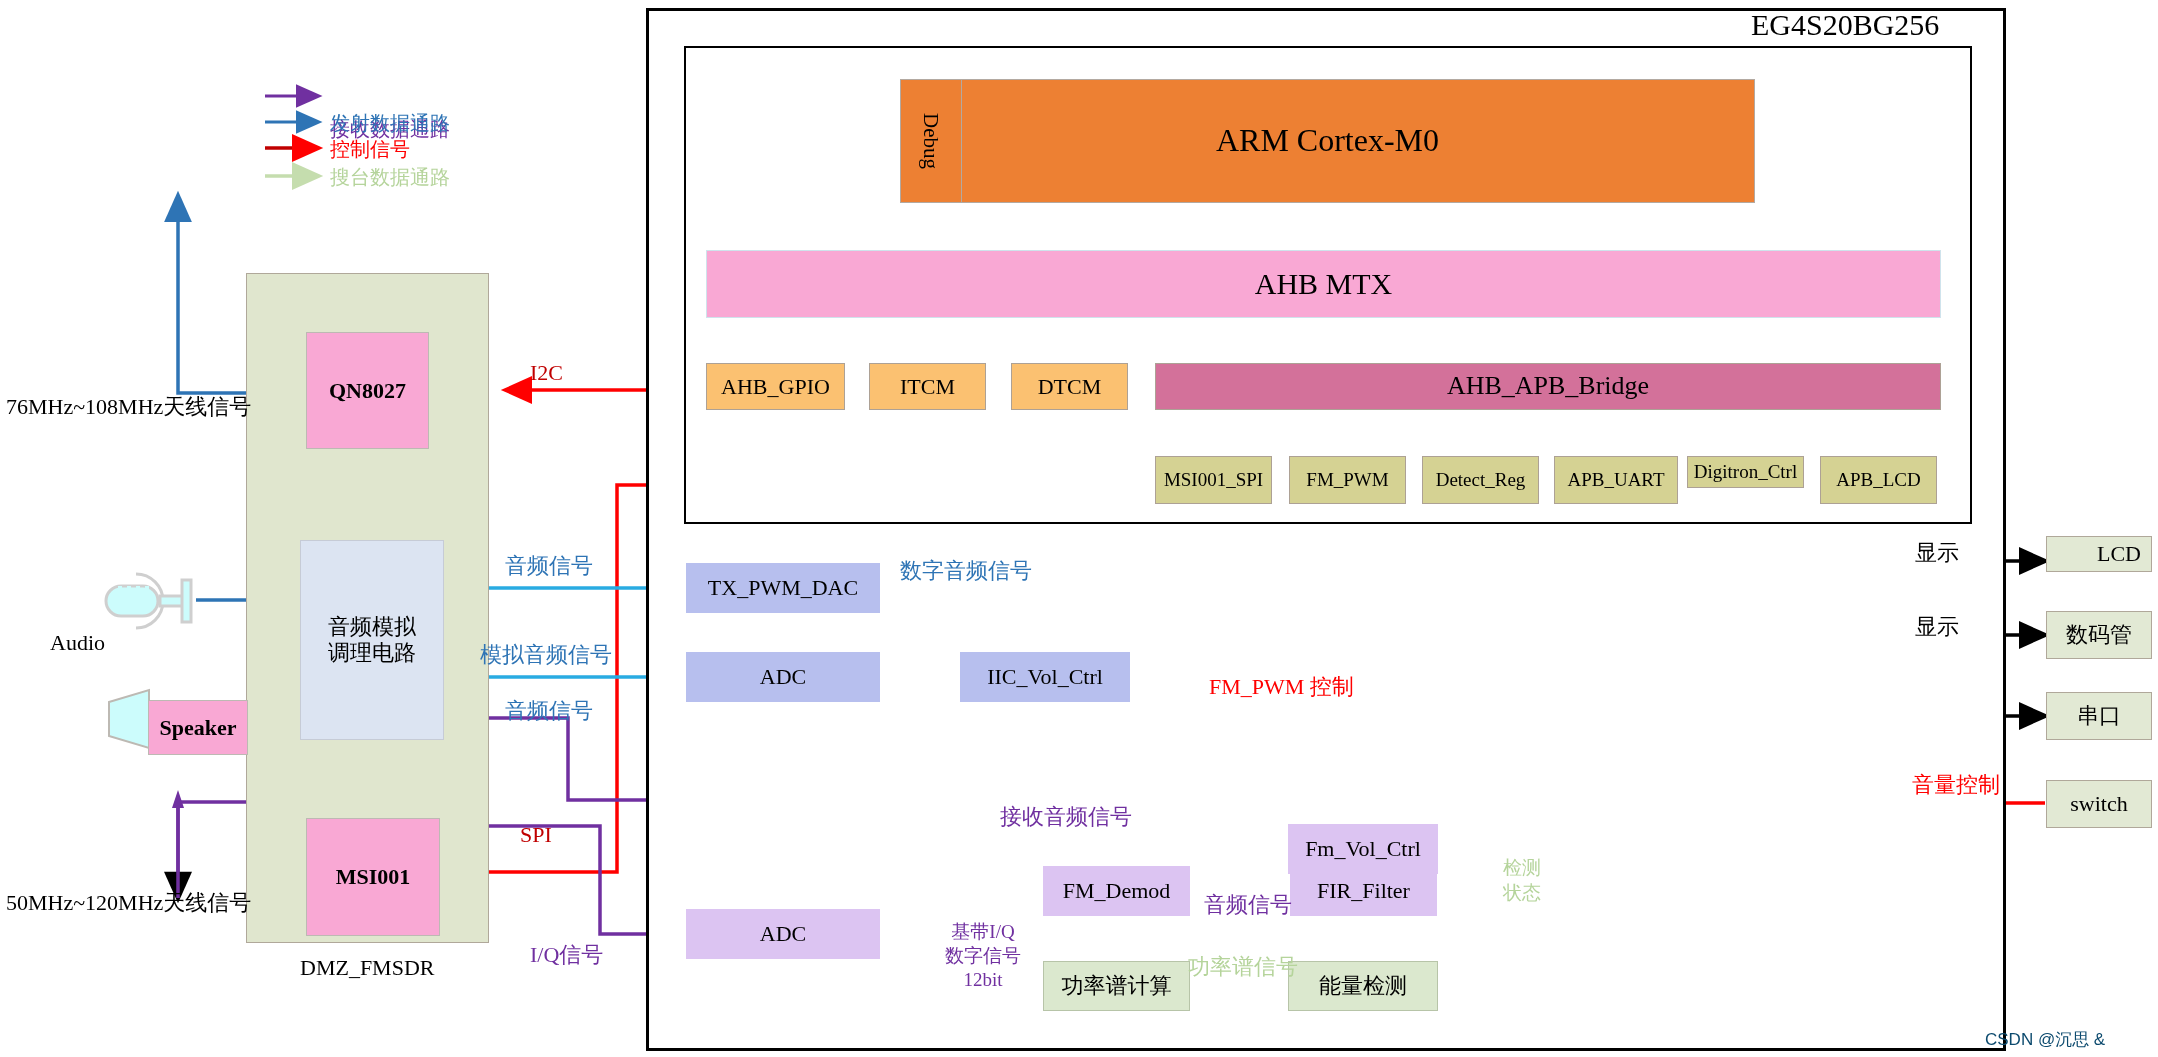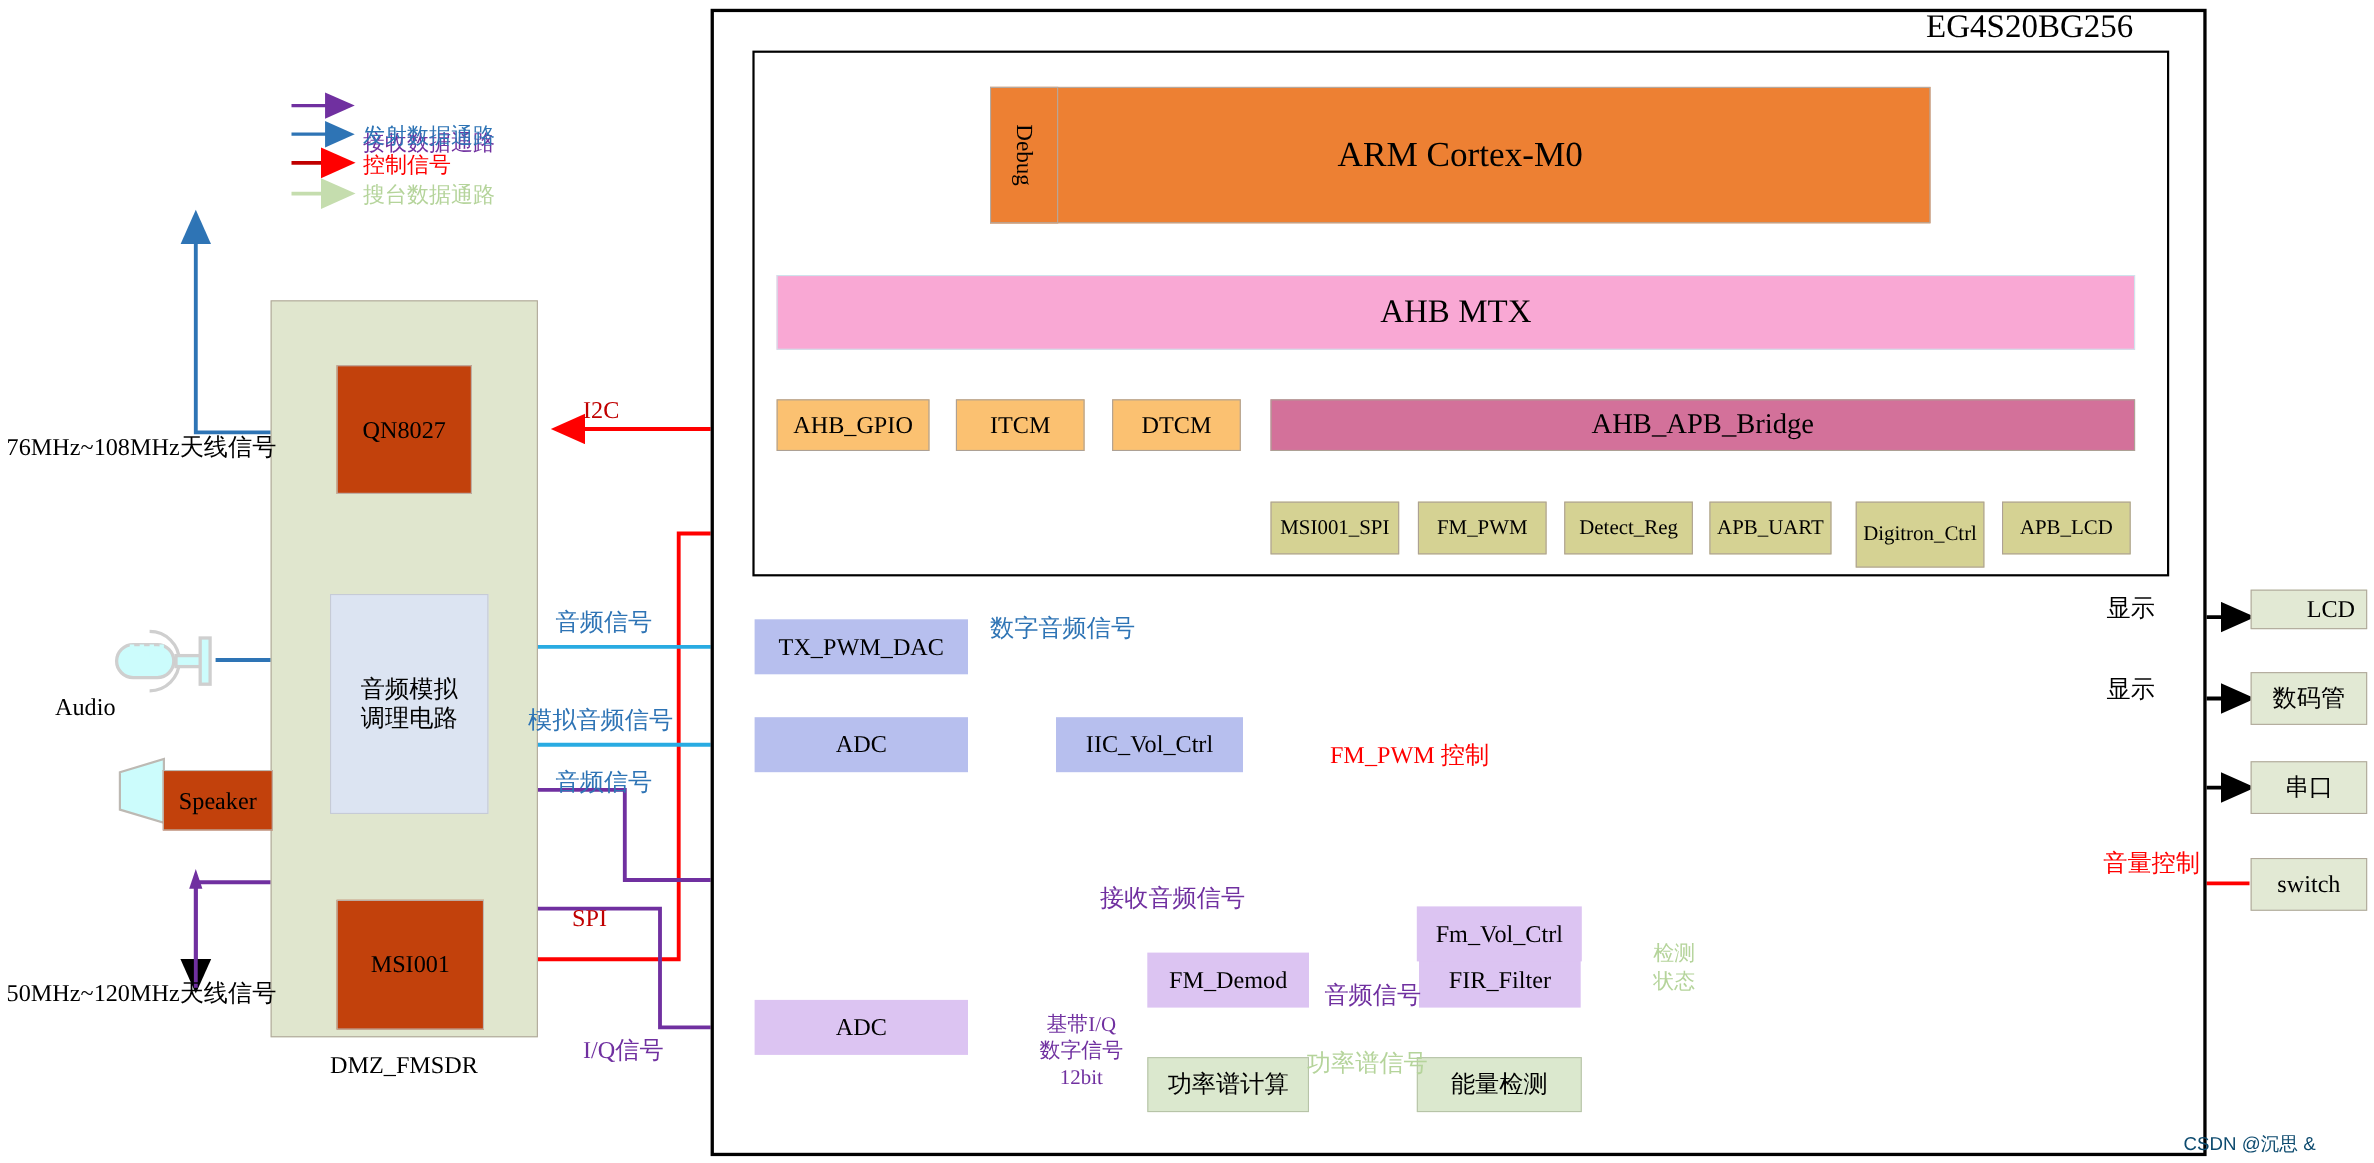--- a/index.html
+++ b/index.html
@@ -43,21 +43,21 @@
   
   .sk-chip        { border: 3px solid #000000; background: #ffffff; }
   .sk-soc         { border: 2px solid #000000; background: #ffffff; }
   .sk-cpu         { background: #ED8033; border: 1px solid #b3a9a1; }
   .sk-debug       { background: #ED8033; border: 1px solid #b3a9a1; }
   .sk-mtx         { background: #f9a8d4; border: 1px solid #cfe3ec; }
   .sk-mem         { background: #FBC171; border: 1px solid #ada195; }
   .sk-bridge      { background: #D3719A; border: 1px solid #ada195; }
   .sk-apb         { background: #D5D293; border: 1px solid #ada195; }
   .sk-sdr         { background: #E0E6CE; border: 1px solid #b0a89a; }
-  .sk-cyan        { background: #c2410c; border: 1px solid #bdb9b3; }
+  .sk-cyan        { background: #f9a8d4; border: 1px solid #bdb9b3; font-weight: bold; }
   .sk-audio       { background: #DCE4F2; border: 1px solid #c6cbd6; }
   .sk-blueish     { background: #B7BFEE; border: 0; }
   .sk-purple      { background: #DCC4F2; border: 0; }
   .sk-green       { background: #DBE8CE; border: 1px solid #b7c4a8; }
   .sk-greenout    { background: #E2E9D4; border: 1px solid #b0a89a; }
 
   .t-sm   { font-size: 19px; }
   .t-md   { font-size: 22px; }
   .t-lg   { font-size: 26px; }
   .t-xl   { font-size: 30px; }
@@ -244,24 +244,24 @@
 
   <div class="box sk-apb t-sm" style="left:1155px; top:456px; width:117px; height:48px;">
     <span>MSI001_SPI</span>
   </div>
   <div class="box sk-apb t-sm" style="left:1289px; top:456px; width:117px; height:48px;">
     <span>FM_PWM</span>
   </div>
   <div class="box sk-apb t-sm" style="left:1422px; top:456px; width:117px; height:48px;">
     <span>Detect_Reg</span>
   </div>
-  <div class="box sk-apb t-sm" style="left:1554px; top:456px; width:111px; height:48px;">
+  <div class="box sk-apb t-sm" style="left:1554px; top:456px; width:124px; height:48px;">
     <span>APB_UART</span>
   </div>
-  <div class="box sk-apb t-sm" style="left:1687px; top:456px; width:117px; height:60px;">
+  <div class="box sk-apb t-sm" style="left:1687px; top:456px; width:117px; height:32px;">
     <span>Digitron_Ctrl</span>
   </div>
   <div class="box sk-apb t-sm" style="left:1820px; top:456px; width:117px; height:48px;">
     <span>APB_LCD</span>
   </div>
 
   <div class="box sk-sdr" style="left:246px; top:273px; width:243px; height:670px;"></div>
   <div class="lbl t-md" style="left:300px; top:955px;">DMZ_FMSDR</div>
 
   <div class="box sk-cyan t-md" style="left:306px; top:332px; width:123px; height:117px;">

